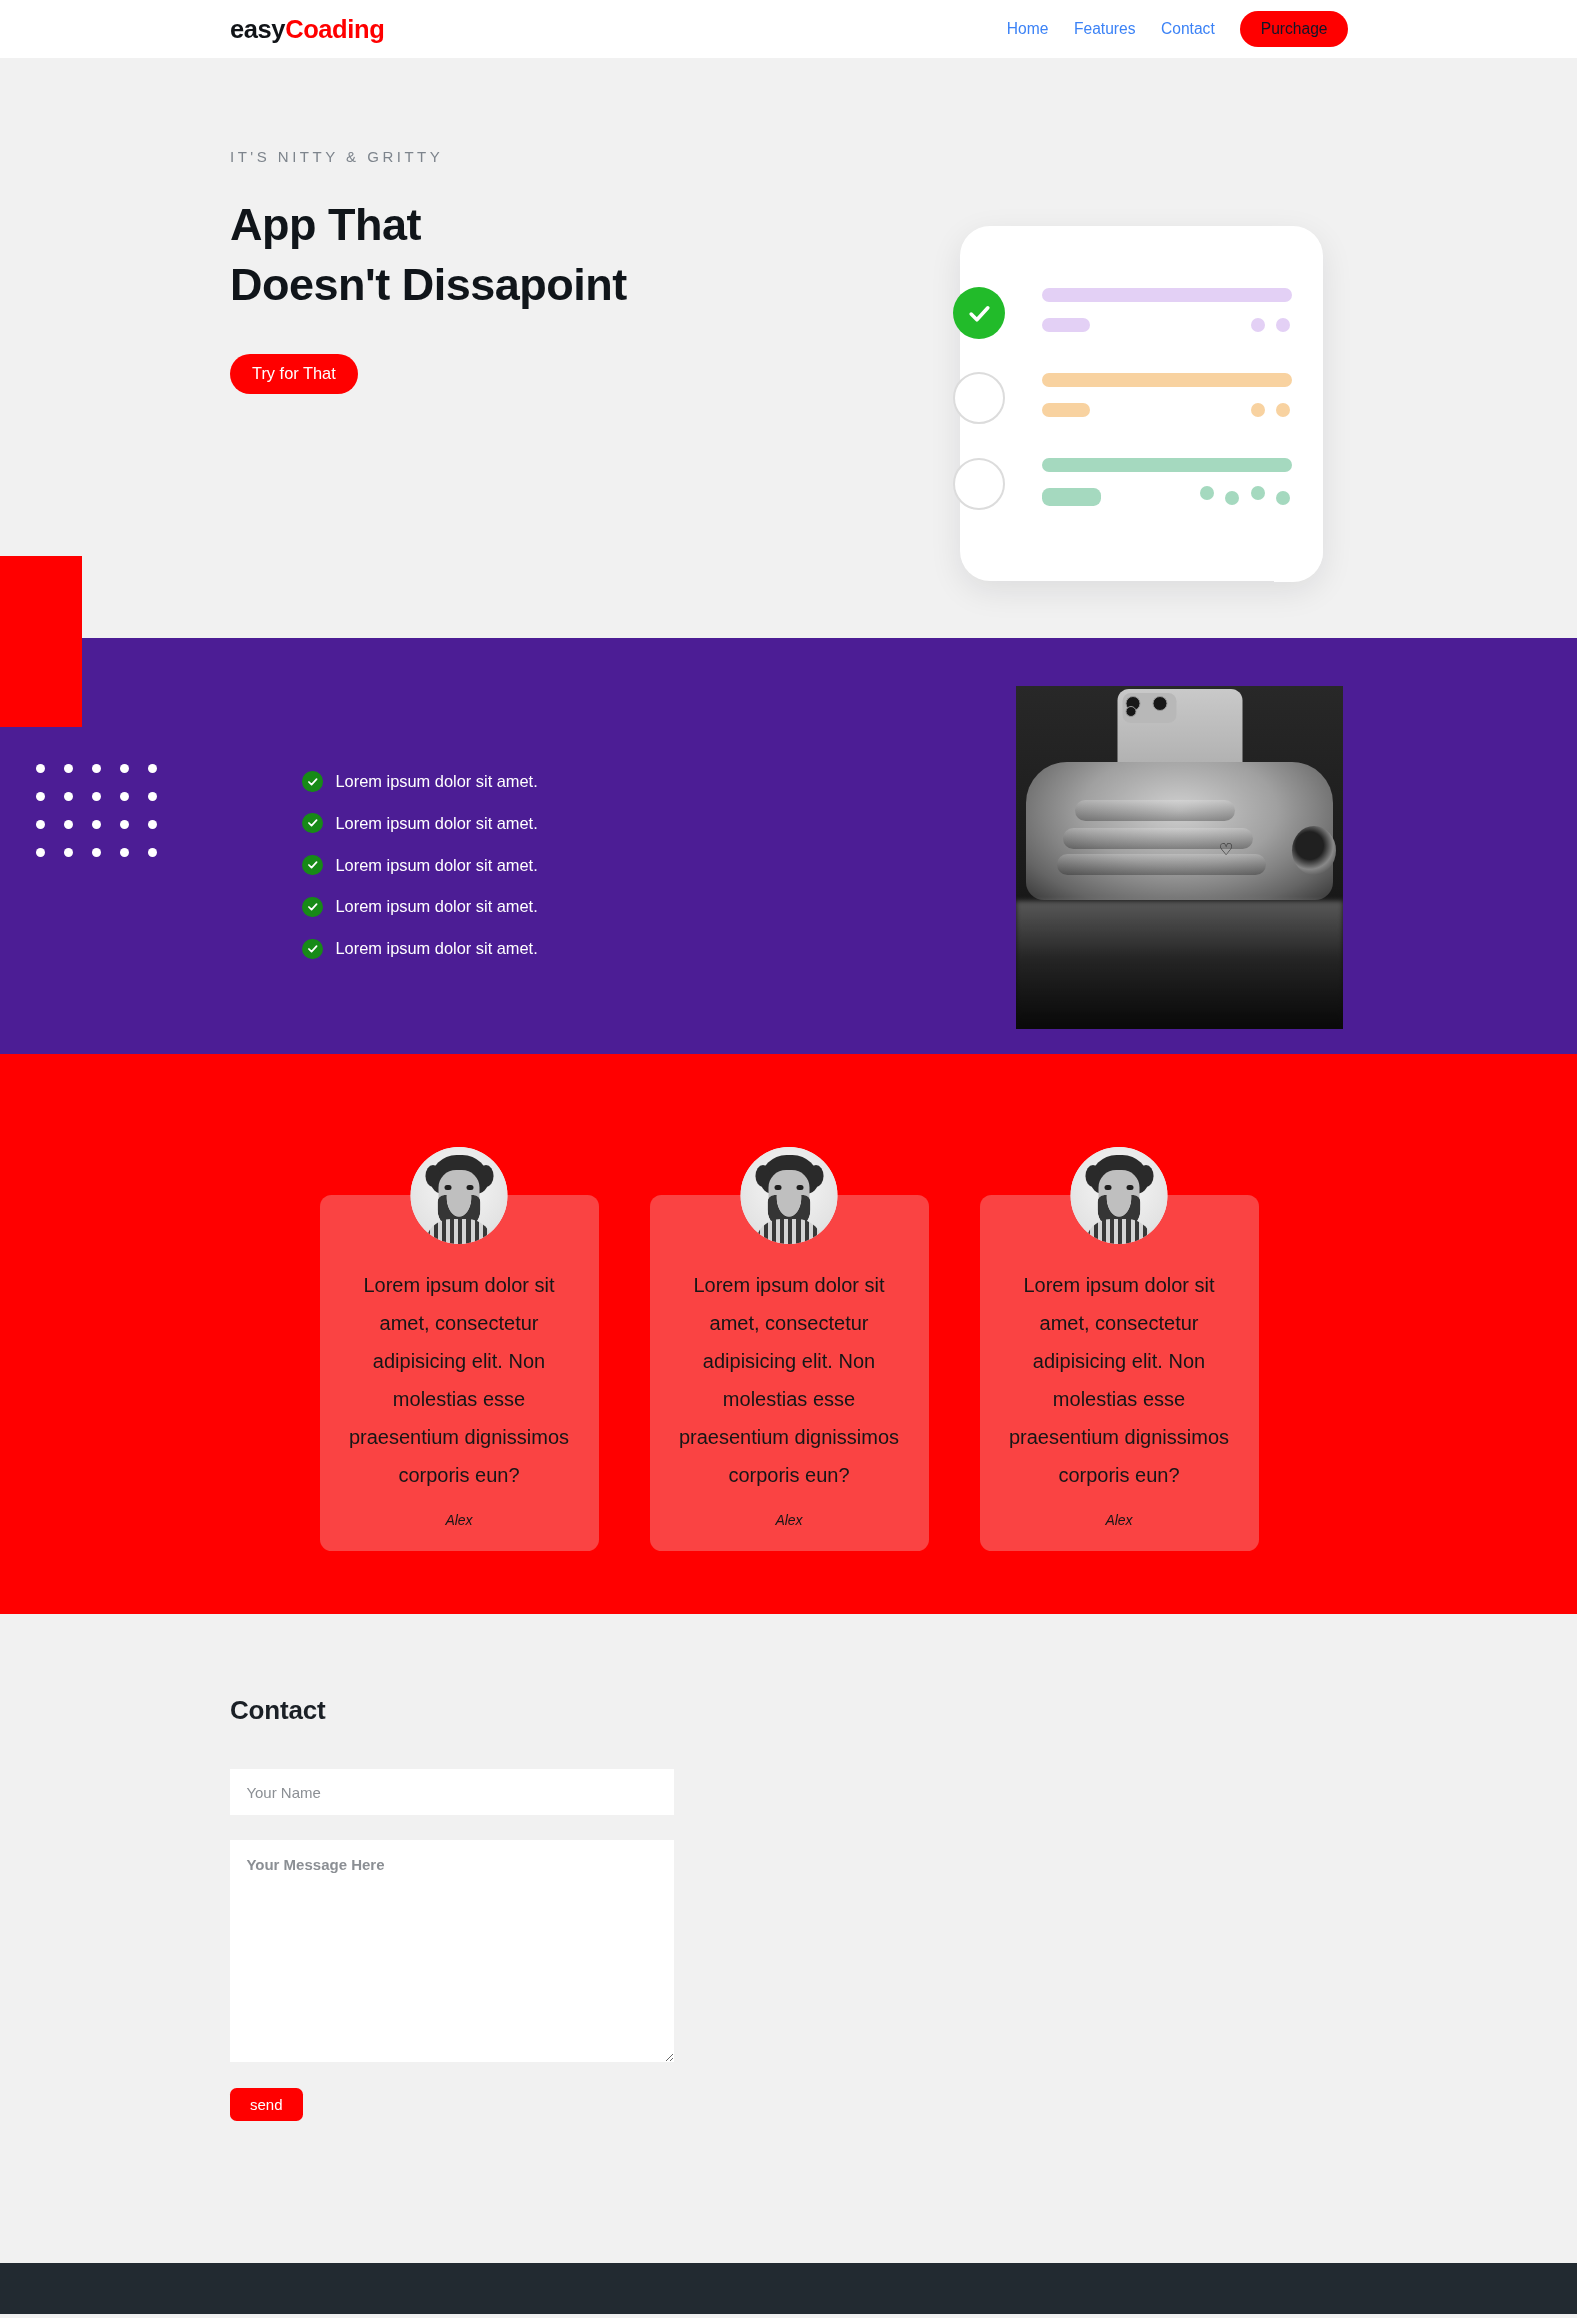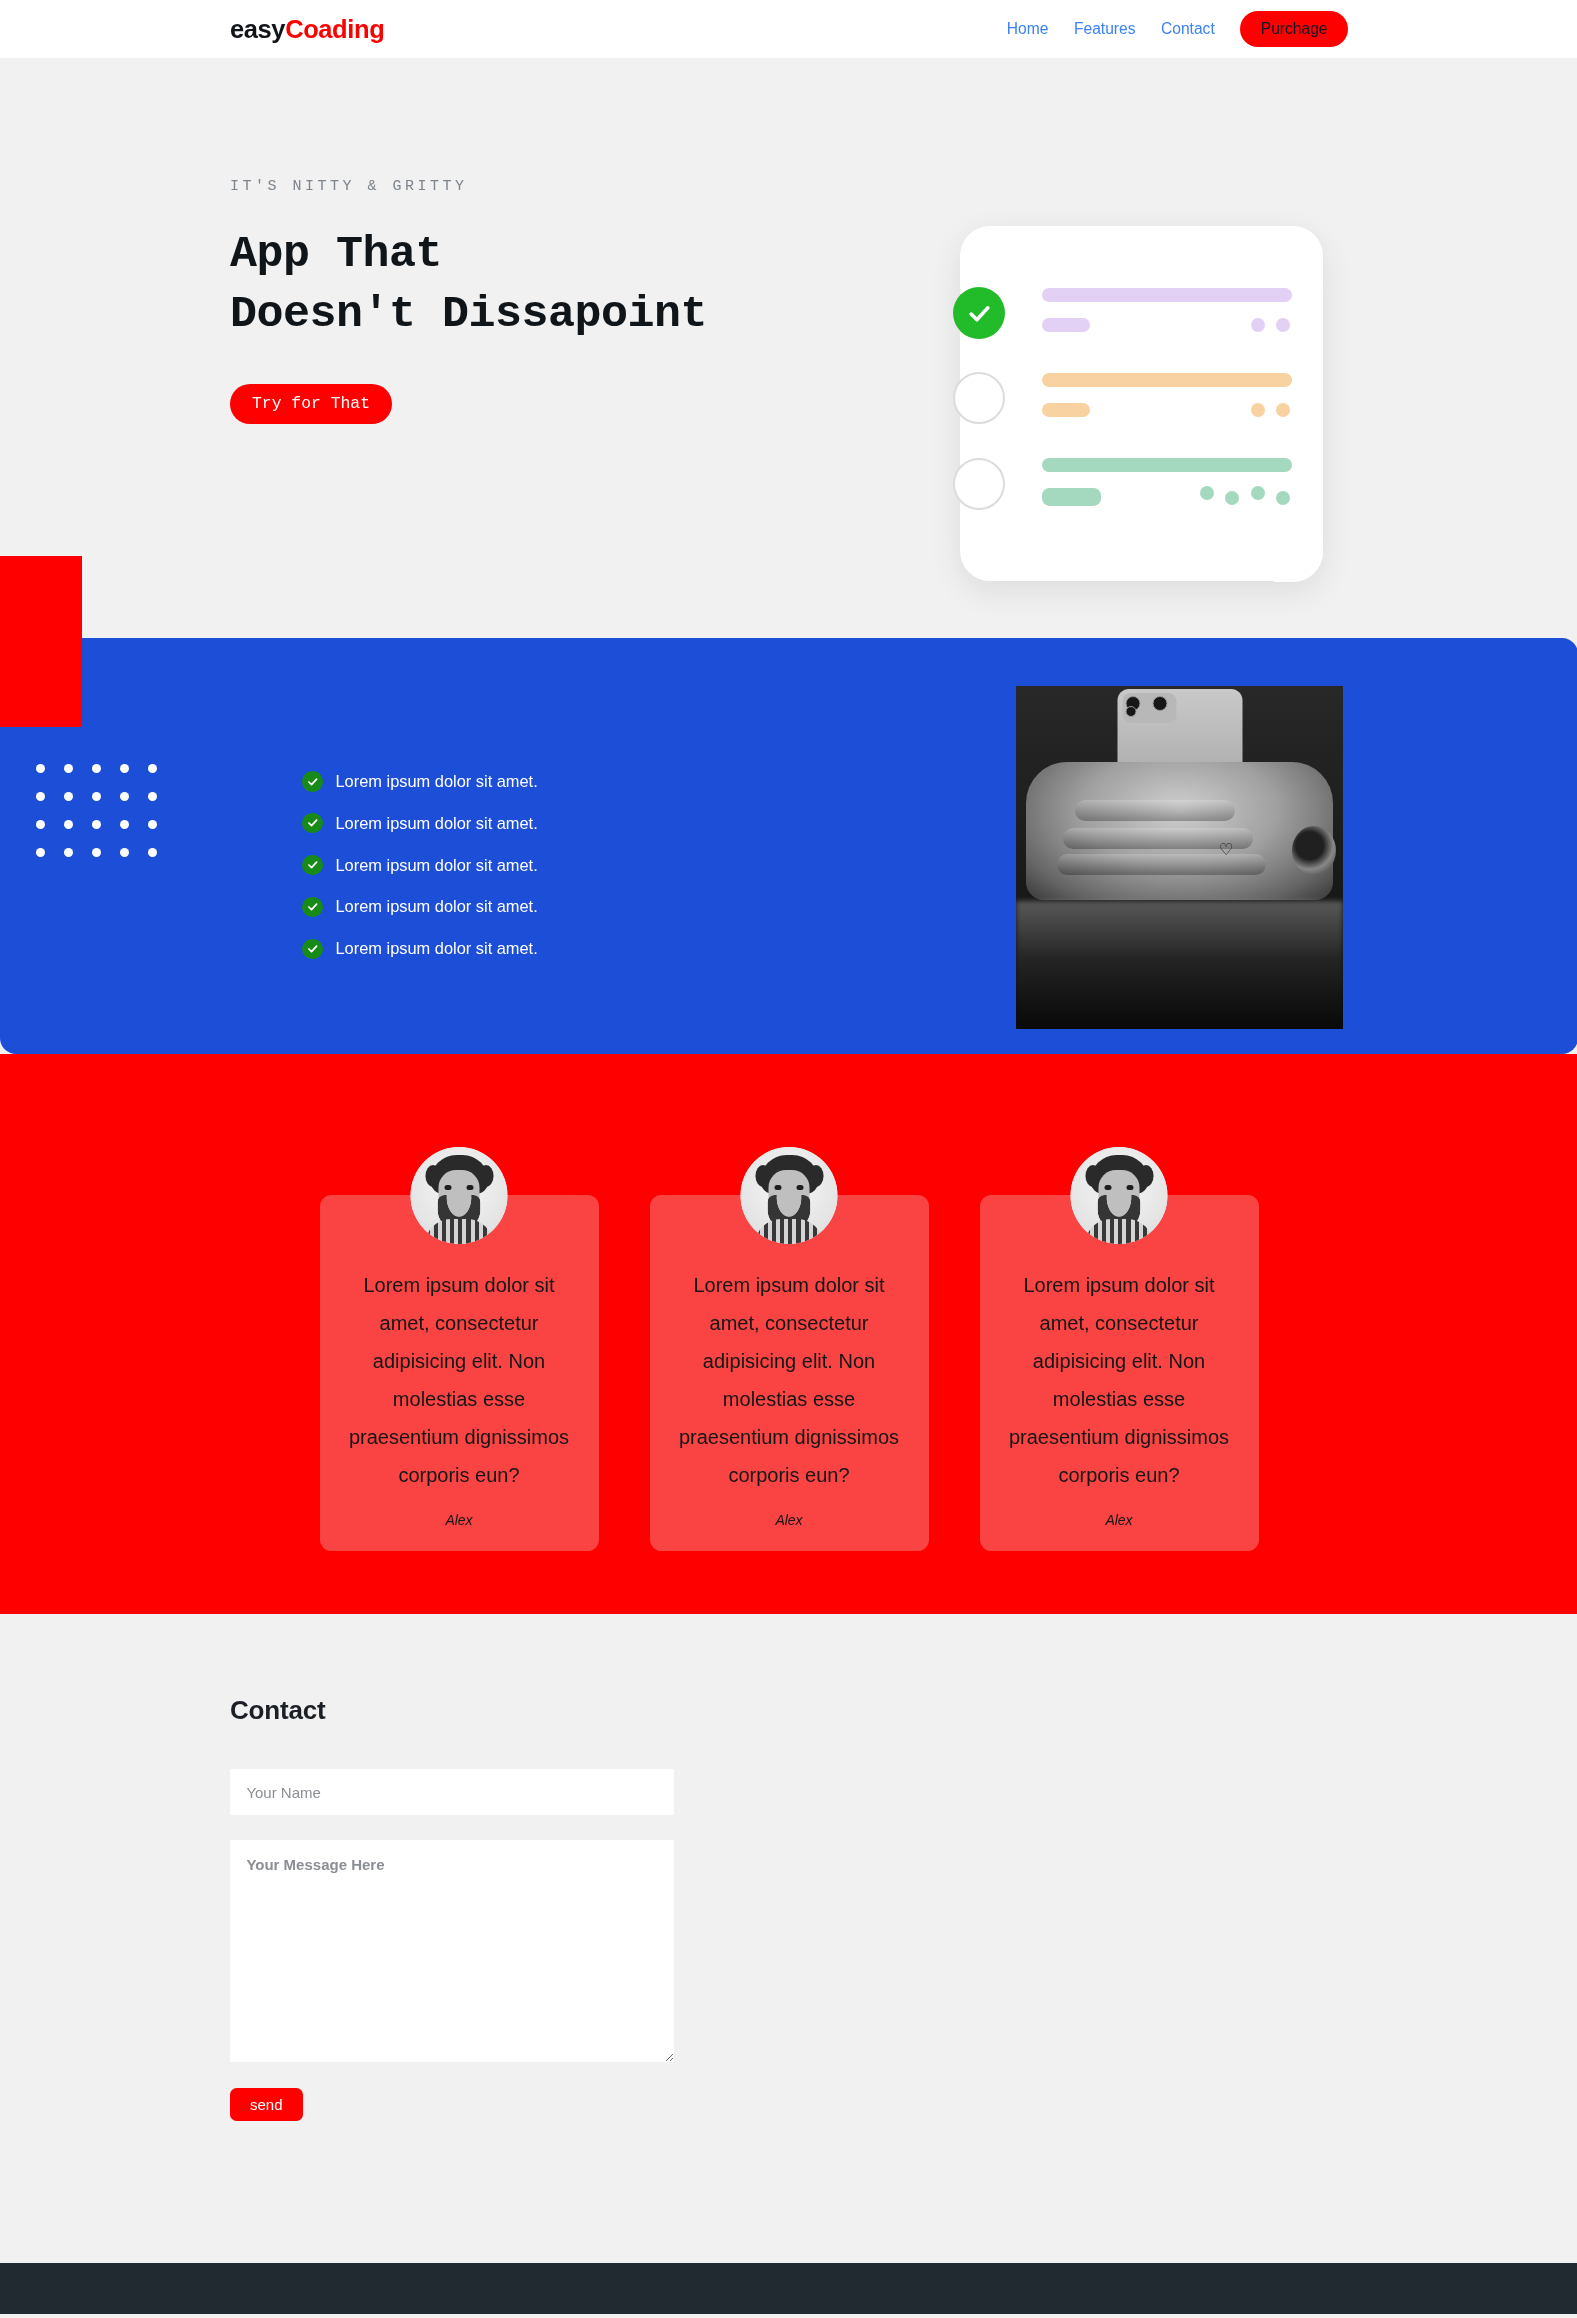--- a/index.html
+++ b/index.html
@@ -54,21 +54,21 @@
 
   
   .hero {
     background: #f1f1f1;
     height: 580px;
     position: relative;
     display: flex;
     align-items: flex-start;
     padding: 0 230px;
   }
-  .hero-left { padding-top: 120px; width: 575px; font-family: Liberation Mono, monospace; }
+  .hero-left { padding-top: 90px; width: 575px; }
   .hero-eyebrow {
     font-size: 15px;
     letter-spacing: 3.5px;
     color: #7d848c;
     text-transform: uppercase;
     margin-bottom: 30px;
   }
   .hero-title {
     font-size: 45px;
     line-height: 1.33;
@@ -138,24 +138,23 @@
   .circle-mark.done svg { width: 25px; height: 25px; }
   .circle-mark.todo {
     border: 2.5px solid #dcdcdc;
     background: #fff;
     top: 146px;
   }
   .circle-mark.todo.third { top: 232px; }
 
   
   .features {
-    background: #1d4ed8;
+    background: #4c1d95;
     height: 416px;
     position: relative;
-    border-radius: 16px;
   }
   .red-square {
     position: absolute;
     left: 0; top: -82px;
     width: 82px; height: 171px;
     background: #ff0000;
     z-index: 3;
   }
   .dot-grid {
     position: absolute;

